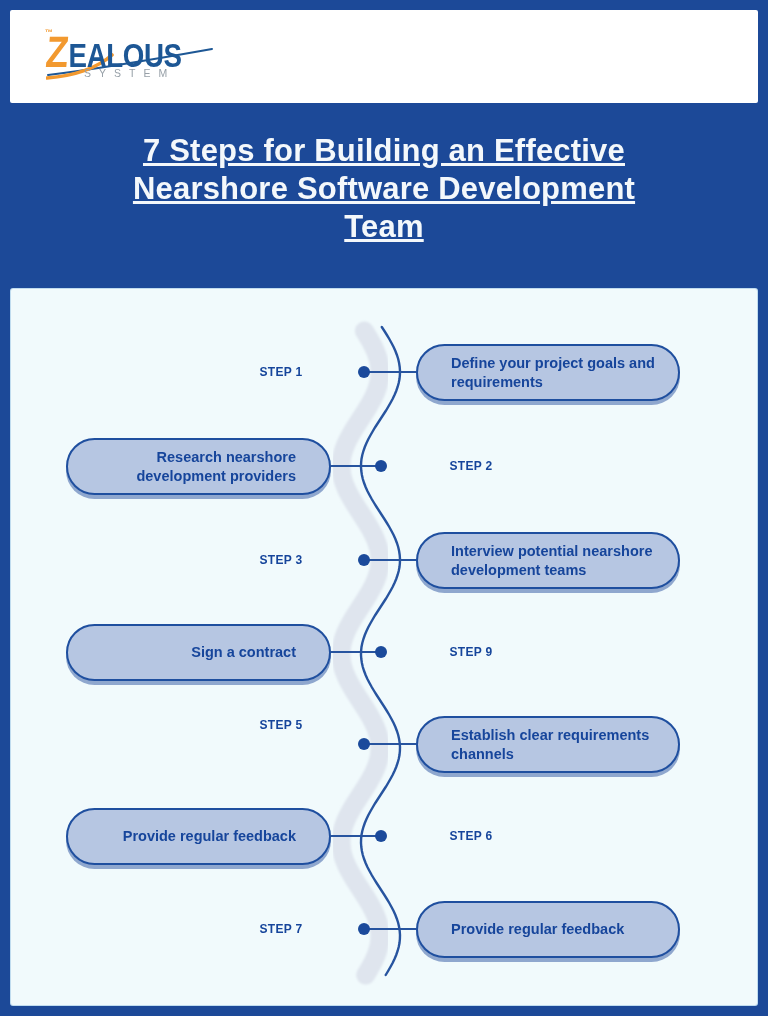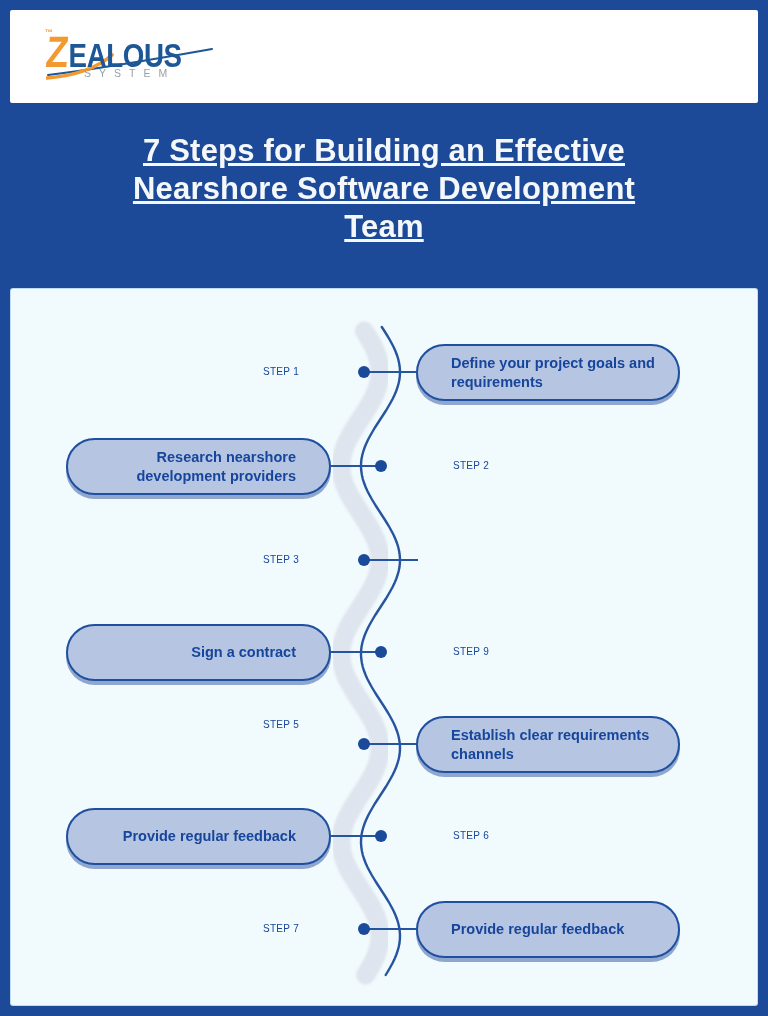--- a/index.html
+++ b/index.html
@@ -53,21 +53,21 @@
     border:1px solid rgba(175,210,235,.75);
   }
   .wave-svg{position:absolute;left:0;top:0;pointer-events:none;}
   #wave-band{fill:none;stroke:var(--band,#dfe5ee);stroke-width:19px;stroke-linecap:round;filter:url(#softblur);}
   #wave-line{fill:none;stroke:var(--line,#27549f);stroke-width:2.4px;stroke-linecap:round;}
   .conn{stroke:var(--line,#27549f);stroke-width:2.2px;}
   .dot{fill:var(--dot,#1b4a9b);}
   
   .step-label{
     position:absolute;width:90px;text-align:center;line-height:22px;
-    font-size:10px;font-weight:400;letter-spacing:.3px;
+    font-size:12px;font-weight:700;letter-spacing:.3px;
     color:var(--ink,#16459b);
   }
   .label-l{left:225px;}
   .label-r{left:415px;}
   .pill{
     position:absolute;height:57px;box-sizing:border-box;
     background:var(--pill_fill,#b6c6e2);
     border:2px solid var(--pill_border,#1f4f9f);
     border-radius:29px;
     box-shadow:0 4px 0 var(--shadow,#8fa7ce);
@@ -136,20 +136,23 @@
   <div class="pill pill-l" style="top:149px">
     <span class="pill-text">Research nearshore development providers</span>
   </div>
 
   <div class="pill pill-r" style="top:55px">
     <span class="pill-text">Define your project goals and requirements</span>
   </div>
   <div class="step-label label-r" style="top:166px">STEP 2</div>
 
   <div class="step-label label-l" style="top:260px">STEP 3</div>
+  <div class="pill pill-r" style="top:243px">
+    <span class="pill-text">Interview potential nearshore development teams</span>
+  </div>
 
   <div class="pill pill-l" style="top:335px">
     <span class="pill-text">Sign a contract</span>
   </div>
   <div class="step-label label-r" style="top:352px">STEP 9</div>
 
   <div class="step-label label-l" style="top:425px">STEP 5</div>
   <div class="pill pill-r" style="top:427px">
     <span class="pill-text">Establish clear requirements channels</span>
   </div>

